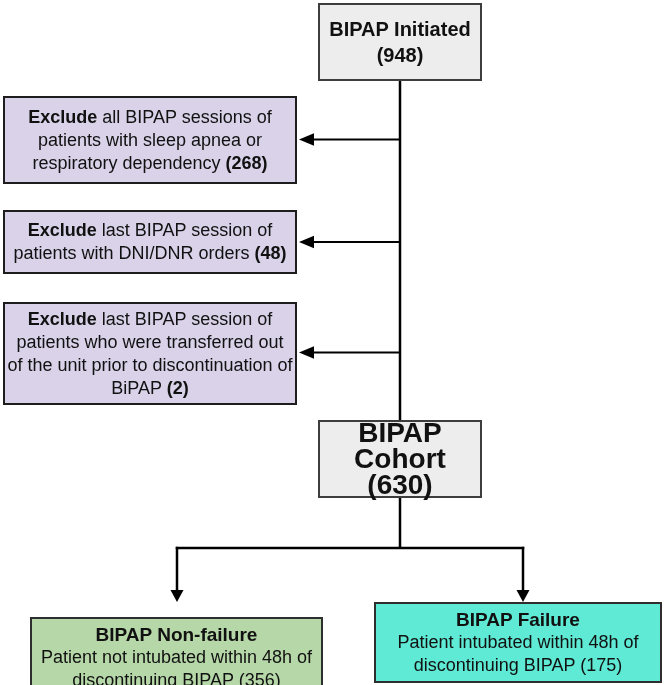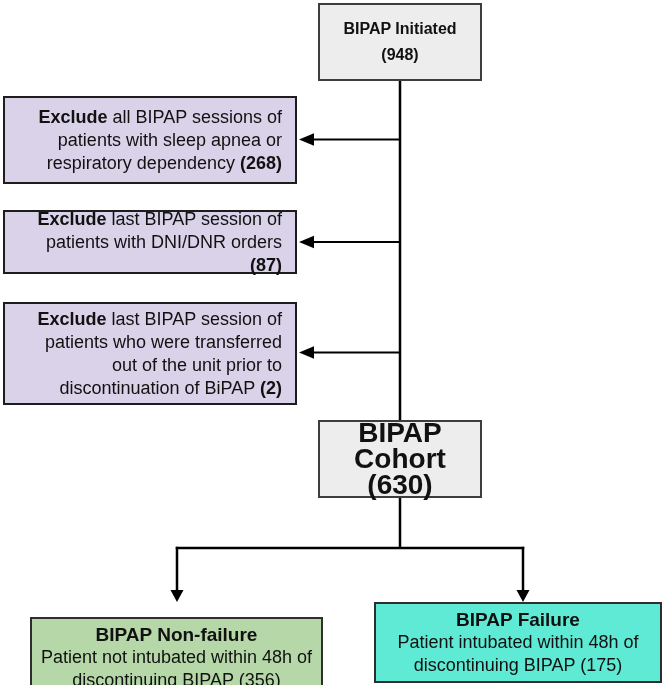--- a/index.html
+++ b/index.html
@@ -12,22 +12,22 @@
     position:absolute;box-sizing:border-box;
     display:flex;flex-direction:column;align-items:center;justify-content:center;
     text-align:center;border:2px solid #2e2e2e;
   }
   .gray{background:#ededed;border-color:#3d3d3d;}
   .purple{background:#d9d2e9;border-color:#1d1d1d;}
   .green{background:#b6d7a8;border-color:#2e2e2e;margin-top:15px;}
   .red{background:#5eead4;border-color:#2e2e2e;}
   .bold{font-weight:bold;}
   .line{width:100%;}
-  .ptext{margin:11px;padding:0 2px;font-size:18px;line-height:23px;text-align:right;}
-  .n-init{left:318px;top:3px;width:164px;height:78px;font-size:16px;line-height:26px;}
+  .ptext{margin:0;padding:0 2px;font-size:18px;line-height:23px;}
+  .n-init{left:318px;top:3px;width:164px;height:78px;font-size:20px;line-height:26px;}
   .n-cohort{left:318px;top:420px;width:164px;height:78px;font-size:28px;line-height:26px;}
   .n-ex1{left:3px;top:96px;width:294px;height:88px;}
   .n-ex2{left:3px;top:210px;width:294px;height:64px;}
   .n-ex3{left:3px;top:302px;width:294px;height:103px;}
   .n-green{left:30px;top:602px;width:293px;height:81px;font-size:18px;line-height:23px;}
   .n-red{left:374px;top:602px;width:288px;height:81px;font-size:18px;line-height:23px;}
   .btitle{font-size:19px;font-weight:bold;}
 </style>
 </head>
 <body>
@@ -70,21 +70,21 @@
       <b>Exclude</b>
       <span>all BIPAP sessions of patients with sleep apnea or respiratory dependency</span>
       <b>(268)</b>
     </p>
   </div>
 
   <div class="box purple n-ex2">
     <p class="ptext">
       <b>Exclude</b>
       <span>last BIPAP session of patients with DNI/DNR orders</span>
-      <b>(87)</b>
+      <b>(48)</b>
     </p>
   </div>
 
   <div class="box purple n-ex3">
     <p class="ptext">
       <b>Exclude</b>
       <span>last BIPAP session of patients who were transferred out of the unit prior to discontinuation of BiPAP</span>
       <b>(2)</b>
     </p>
   </div>

